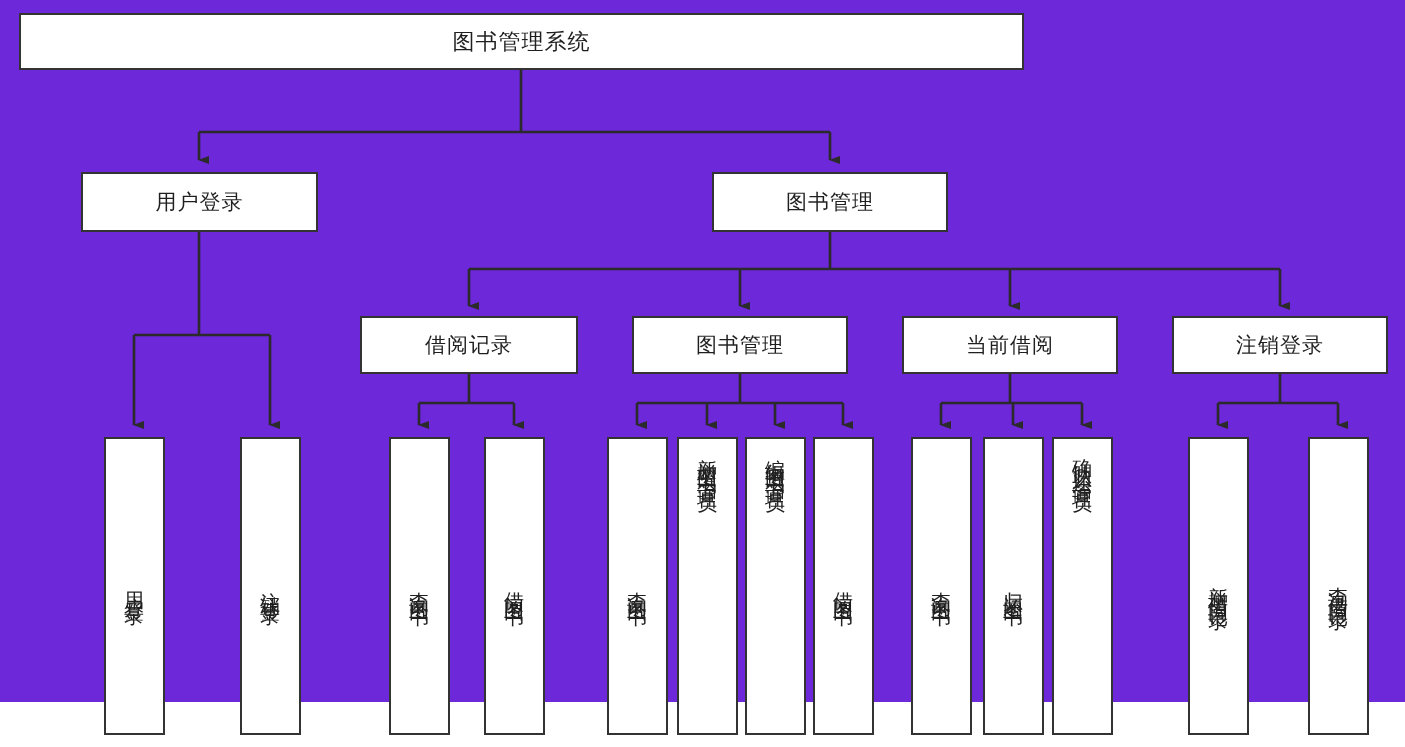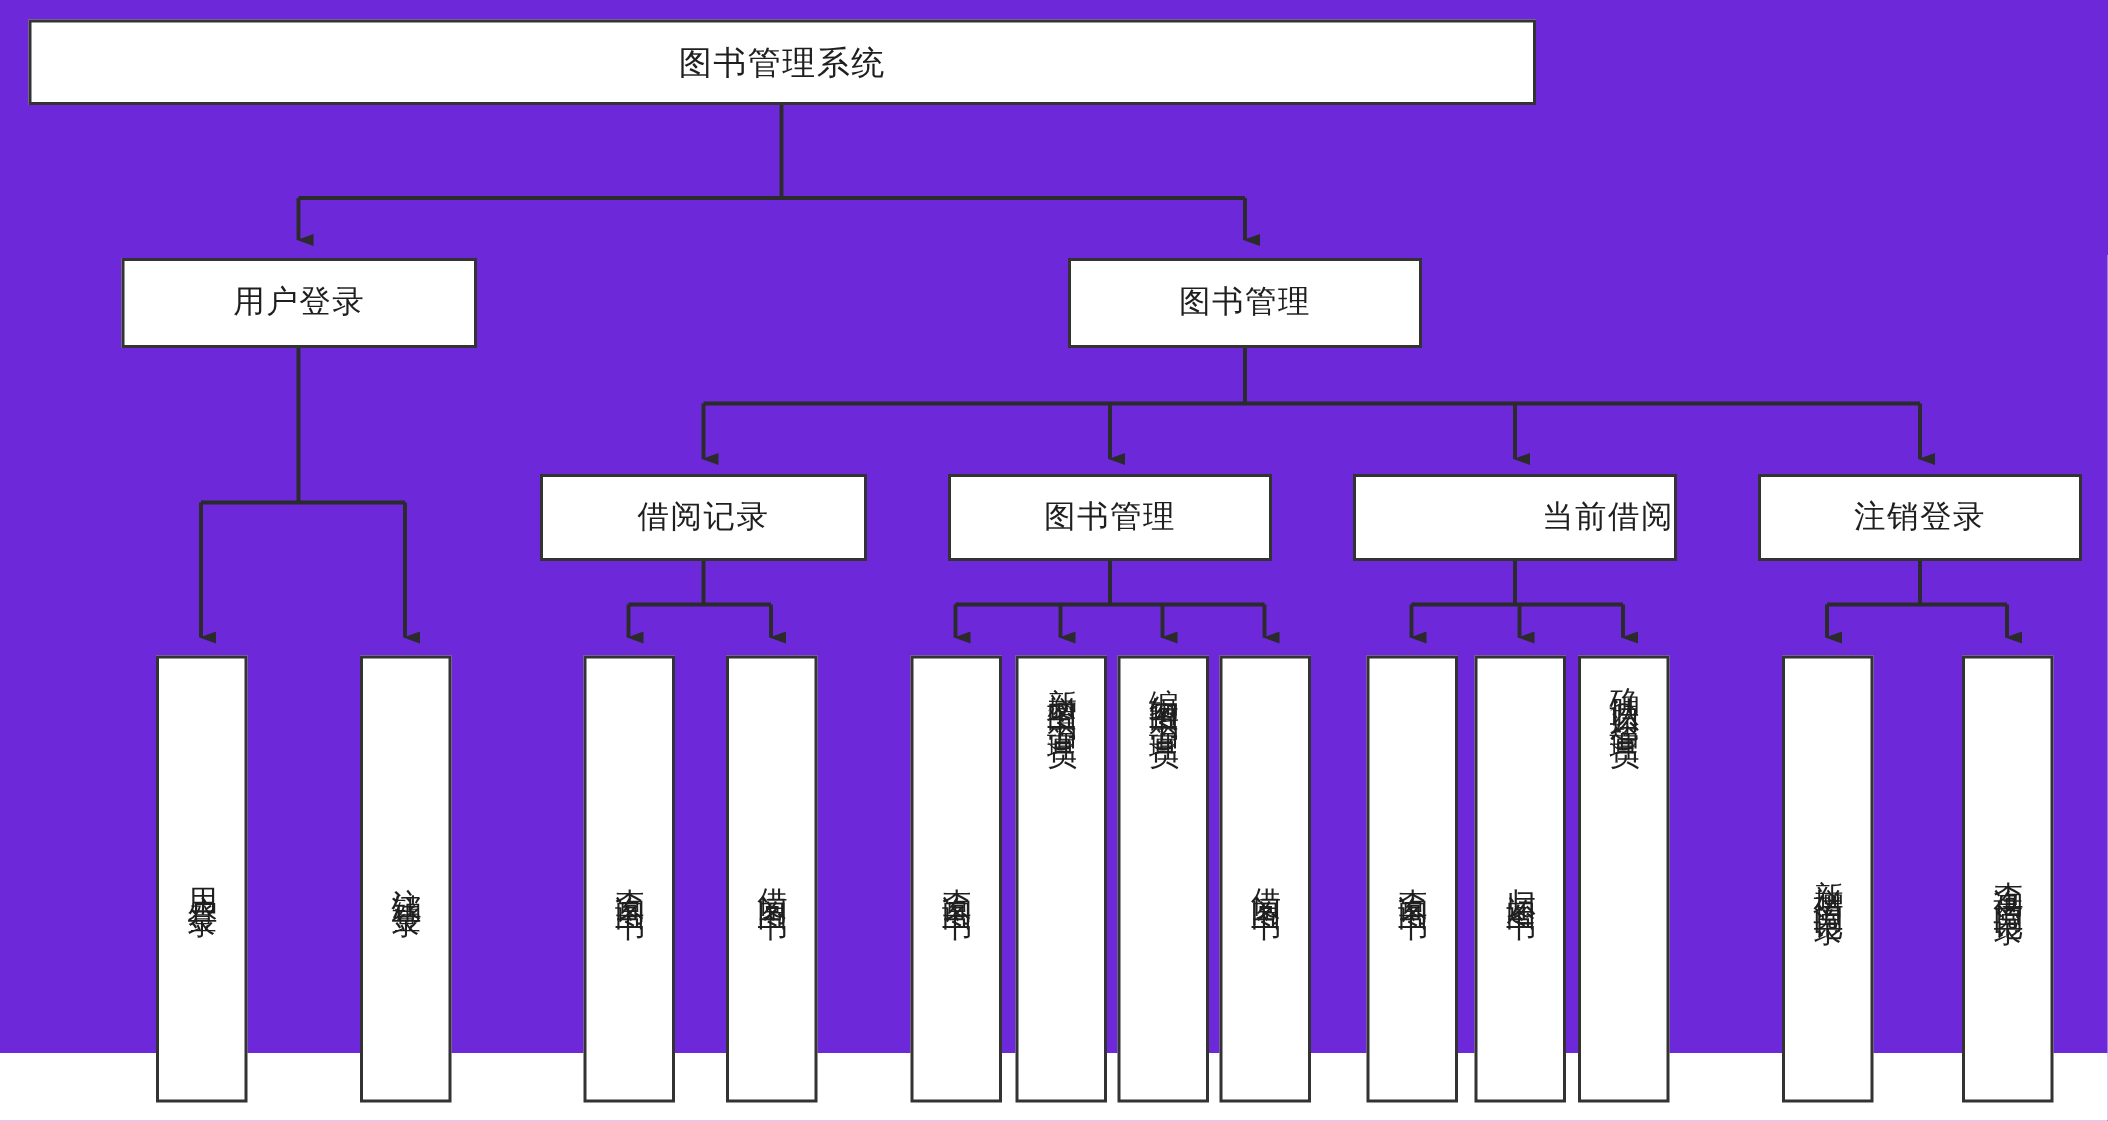--- a/index.html
+++ b/index.html
@@ -140,21 +140,21 @@
   <div class="node" style="left:712px; top:172px; width:236px; height:60px;">
     <span class="node-label">图书管理</span>
   </div>
 
   <div class="node" style="left:360px; top:316px; width:218px; height:58px;">
     <span class="node-label">借阅记录</span>
   </div>
   <div class="node" style="left:632px; top:316px; width:216px; height:58px;">
     <span class="node-label">图书管理</span>
   </div>
-  <div class="node" style="left:902px; top:316px; width:216px; height:58px;justify-content:flex-end;">
+  <div class="node" style="left:902px; top:316px; width:216px; height:58px;">
     <span class="node-label">当前借阅</span>
   </div>
   <div class="node" style="left:1172px; top:316px; width:216px; height:58px;">
     <span class="node-label">注销登录</span>
   </div>
 
   <div class="node leaf centered" style="left:104px; top:437px; width:61px; height:298px;">
     <span class="node-label">用户登录</span>
   </div>
   <div class="node leaf centered" style="left:240px; top:437px; width:61px; height:298px;">

